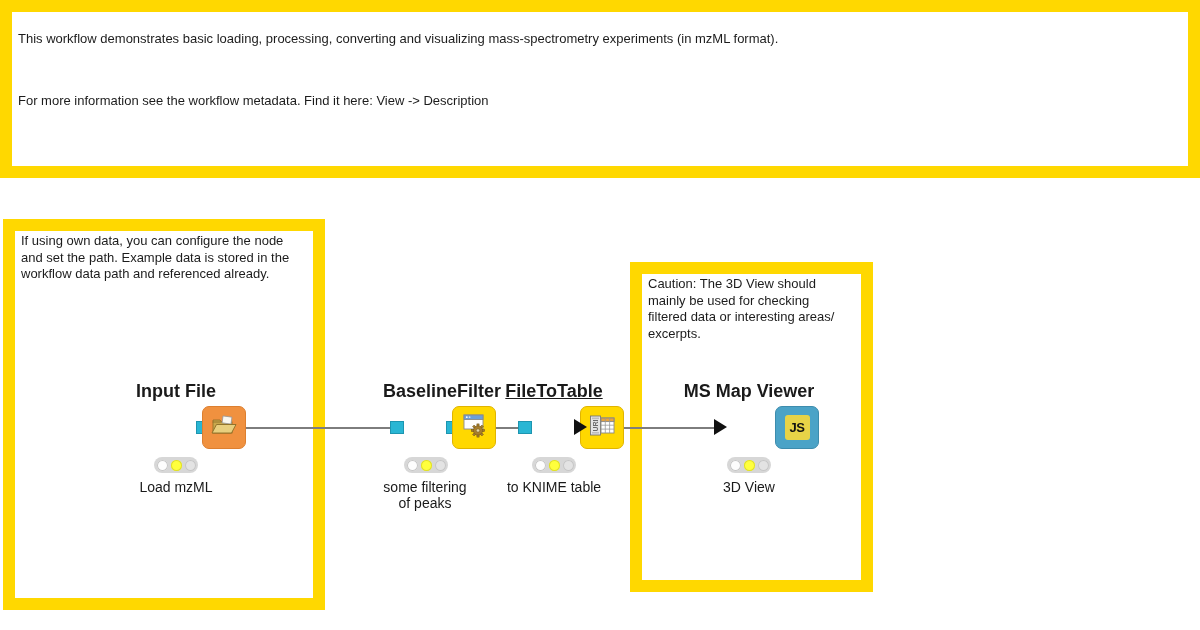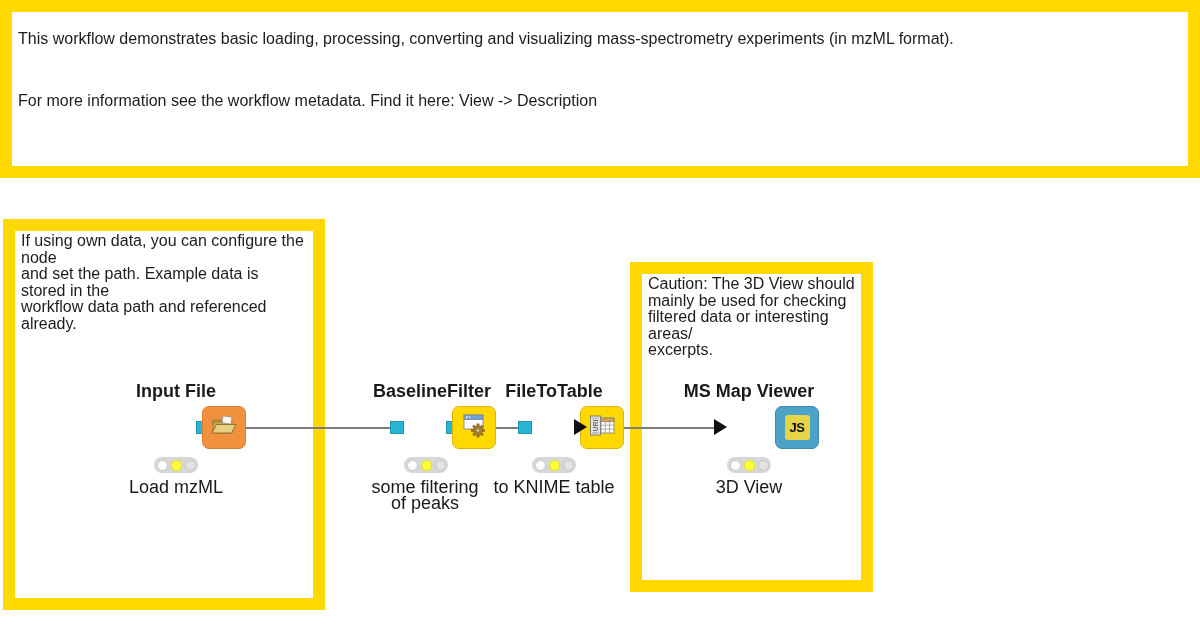--- a/index.html
+++ b/index.html
@@ -8,40 +8,40 @@
     background:#ffffff;
     font-family:"Liberation Sans", sans-serif;
     color:#1a1a1a;
   }
   
   .annotation{
     position:absolute;box-sizing:border-box;
     border:12px solid #FFD800;background:#ffffff;z-index:1;
   }
   .annotation-text{
-    font-size:16px;line-height:16.5px;color:#1c1c1c;
+    font-size:13px;line-height:16.5px;color:#1c1c1c;
     padding:2px 6px;white-space:pre-line;
   }
   #ann-top{left:0;top:20;width:1200px;height:178px;}
   #ann-top .para2{margin-top:29px;}
   #ann-left{left:3px;top:219px;width:322px;height:391px;}
   #ann-right{left:630px;top:262px;width:243px;height:330px;}
   
   .edge{position:absolute;height:2px;background:#7d7d7d;top:427px;z-index:2;}
   #edge-1{left:208px;width:184px;}
   #edge-2{left:458px;width:62px;}
   #edge-3{left:585px;width:131px;}
   
   .node-label{
     position:absolute;top:381px;width:160px;text-align:center;
     font-weight:bold;font-size:18px;z-index:3;
   }
   .node-caption{
     position:absolute;top:479px;width:160px;text-align:center;
-    font-size:18px;line-height:16px;white-space:pre-line;z-index:3;
+    font-size:14px;line-height:16px;white-space:pre-line;z-index:3;
   }
   .node-body{
     position:absolute;top:406px;width:44px;height:43px;border-radius:7px;
     display:flex;align-items:center;justify-content:center;
     box-sizing:border-box;z-index:3;margin-left:48px;
   }
   .node-source{background:#F0913F;border:1px solid #DD7F2F;}
   .node-manip{background:#FFD800;border:1px solid #E0B400;}
   .node-vis{background:#4BA3C7;border:1px solid #3D8CAD;}
   .port-square{
@@ -107,21 +107,21 @@
   </span>
 </div>
 <div class="port-square" style="left:196px;"></div>
 <div class="traffic" style="left:154px;">
   <div class="light light-off-white"></div>
   <div class="light light-on-yellow"></div>
   <div class="light light-off-gray"></div>
 </div>
 <div class="node-caption" style="left:96px;">Load mzML</div>
 
-<div class="node-label" style="left:352px;">BaselineFilter</div>
+<div class="node-label" style="left:362px;">BaselineFilter</div>
 <div class="port-square" style="left:390px;"></div>
 <div class="node-body node-manip" style="left:404px;">
   <span>
     <svg width="26" height="25" viewBox="0 0 26 25">
       <rect x="3" y="2" width="19" height="14" fill="#FDFDFD" stroke="#8a8a8a" stroke-width="0.9"></rect>
       <rect x="3" y="2" width="19" height="4.5" fill="#6E9FD8" stroke="#8a8a8a" stroke-width="0.9"></rect>
       <circle cx="5.8" cy="4.2" r="0.9" fill="#ffffff"></circle>
       <circle cx="8.6" cy="4.2" r="0.9" fill="#cfe0f5"></circle>
       <g transform="translate(17 17.5)">
         <g fill="#A87E2C" stroke="#6b5118" stroke-width="0.5">
@@ -158,21 +158,21 @@
 </div>
 <div class="port-square" style="left:446px;"></div>
 <div class="traffic" style="left:404px;">
   <div class="light light-off-white"></div>
   <div class="light light-on-yellow"></div>
   <div class="light light-off-gray"></div>
 </div>
 <div class="node-caption" style="left:345px;">some filtering
 of peaks</div>
 
-<div class="node-label" style="left:474px;">FileToTable</div>
+<div class="node-label" style="left:474px;text-decoration:underline;">FileToTable</div>
 <div class="port-square" style="left:518px;"></div>
 <div class="node-body node-manip" style="left:532px;">
   <span>
     <svg width="28" height="26" viewBox="0 0 28 26">
       <rect x="2.5" y="3" width="10" height="19" fill="#E4E4E4" stroke="#777" stroke-width="0.9"></rect>
       <rect x="4" y="4.5" width="7" height="1.6" fill="#bdbdbd"></rect>
       <rect x="4" y="19" width="7" height="1.6" fill="#bdbdbd"></rect>
       <text transform="translate(10.3 18.5) rotate(-90)" font-size="7" font-weight="bold" fill="#6a6a6a" font-family="Liberation Sans, sans-serif">URI</text>
       <rect x="13" y="5" width="13" height="15" fill="#ffffff" stroke="#888" stroke-width="0.9"></rect>
       <rect x="13" y="5" width="13" height="3.6" fill="#E8A33D" stroke="#888" stroke-width="0.9"></rect>

